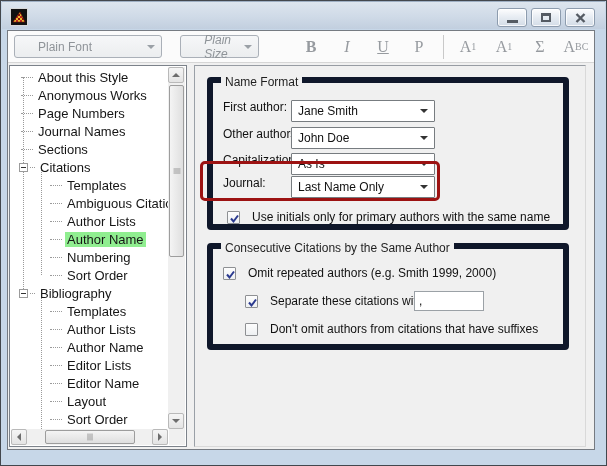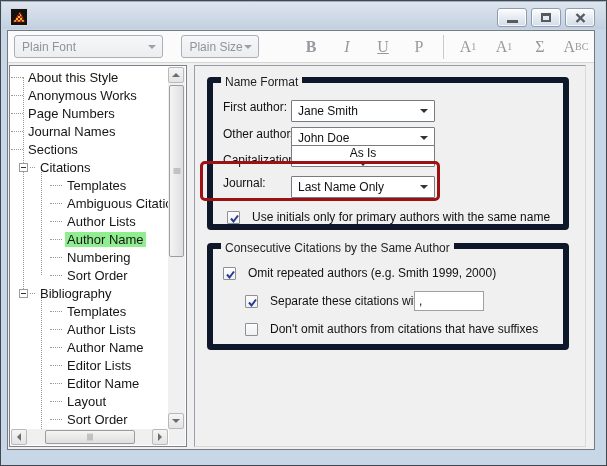--- a/index.html
+++ b/index.html
@@ -36,24 +36,24 @@
   }
   .toolbar {
     position:absolute; left:0; right:0; top:0; height:32px;
     background:#fbfbfb; border-bottom:1px solid #d6d6d6;
     display:flex; align-items:center;
   }
   .tb-combo {
     height:23px; margin-left:6px; border:1px solid #aab0b8; border-radius:3px;
     background:linear-gradient(#f6f7f8,#ebedef);
     display:flex; align-items:center; justify-content:space-between;
-    color:#8f9499; font-size:12px; padding:0 6px 0 7px;
+    color:#8f9499; font-size:12px; padding:0 6px 0 23px;
   }
   .tb-combo.font { width:176px; }
-  .tb-combo.size { width:90px; margin-left:18px; }
+  .tb-combo.size { width:90px; margin-left:18px;font-style:italic; }
   .arrow-down {
     width:0; height:0; border-left:4px solid transparent; border-right:4px solid transparent;
     border-top:4px solid #9aa0a6;
   }
   .fmt-group { display:flex; align-items:center; margin-left:34px; gap:0; }
   .fmt-btn {
     width:36px; height:26px; display:flex; align-items:center; justify-content:center;
     color:#969a9f; font-family:"Liberation Serif", serif; font-size:16px;
     background:transparent; border:none;
   }
@@ -71,21 +71,21 @@
 
   
   .tree-panel {
     position:absolute; left:1px; top:2px; width:178px; bottom:2px;
     background:#fff; border:1px solid #7c828a;
   }
   .tree-rows { position:absolute; left:0; top:2px; right:18px; bottom:17px; overflow:hidden; }
   .vguide { position:absolute; border-left:1px dotted #9a9a9a; width:0; }
   .trow { height:18px; display:flex; align-items:center; position:relative; font-size:13px; color:#151515; white-space:nowrap; }
   .trow .dots { border-top:1px dotted #9a9a9a; width:12px; flex:none; }
-  .trow.l1 { padding-left:1px; }
+  .trow.l1 { padding-left:11px; }
   .trow.l2 { padding-left:40px; }
   .trow .lbl { margin-left:3px; padding:0 2px; }
   .trow.selected .lbl { background:#90ee90; }
   .expander {
     position:absolute; left:9px; top:4.5px; width:9px; height:9px;
     border:1px solid #9b9b9b; background:#fff;
   }
   .expander::after { content:""; position:absolute; left:1px; right:1px; top:3px; height:1px; background:#333; }
   .trow.parent { padding-left:13px; }
   .trow.parent .dots { width:5px; margin-left:7px; }
@@ -382,21 +382,21 @@
             <span class="rlabel">Other authors:</span>
           </div>
           <div class="combo" style="top:44px;">
             <span>John Doe</span>
             <span class="arrow-down"></span>
           </div>
 
           <div class="combo-row" style="top:70px;">
             <span class="rlabel">Capitalization:</span>
           </div>
-          <div class="combo" style="top:62px;flex-direction:column;">
+          <div class="combo" style="top:70px;">
             <span>As Is</span>
             <span class="arrow-down"></span>
           </div>
 
           <div class="combo-row" style="top:93px;">
             <span class="rlabel">Journal:</span>
           </div>
           <div class="combo" style="top:93px;">
             <span>Last Name Only</span>
             <span class="arrow-down"></span>

